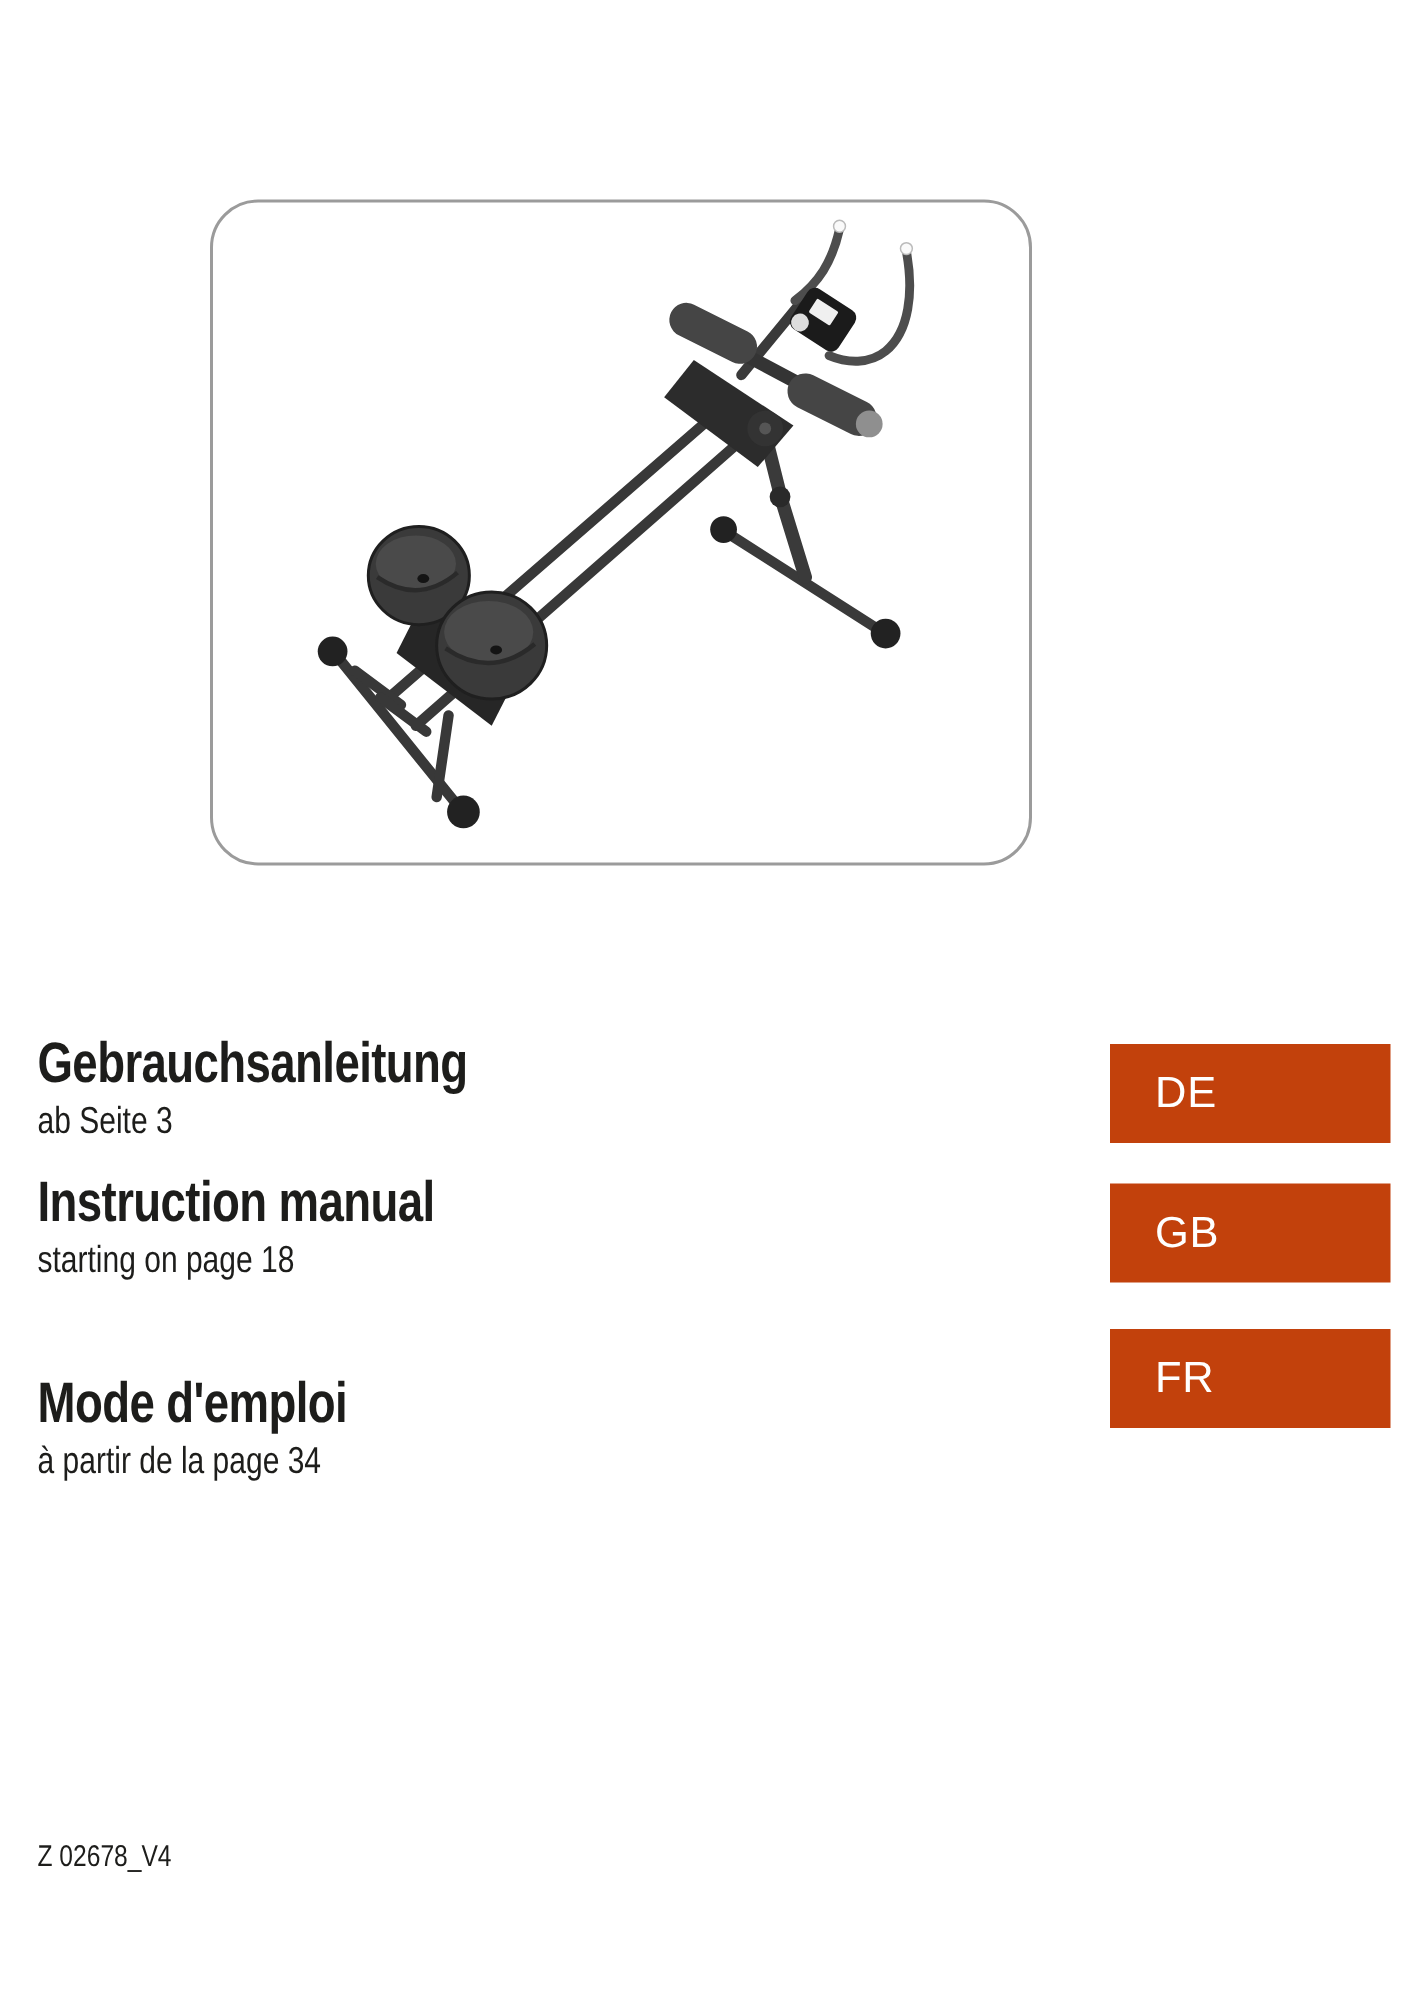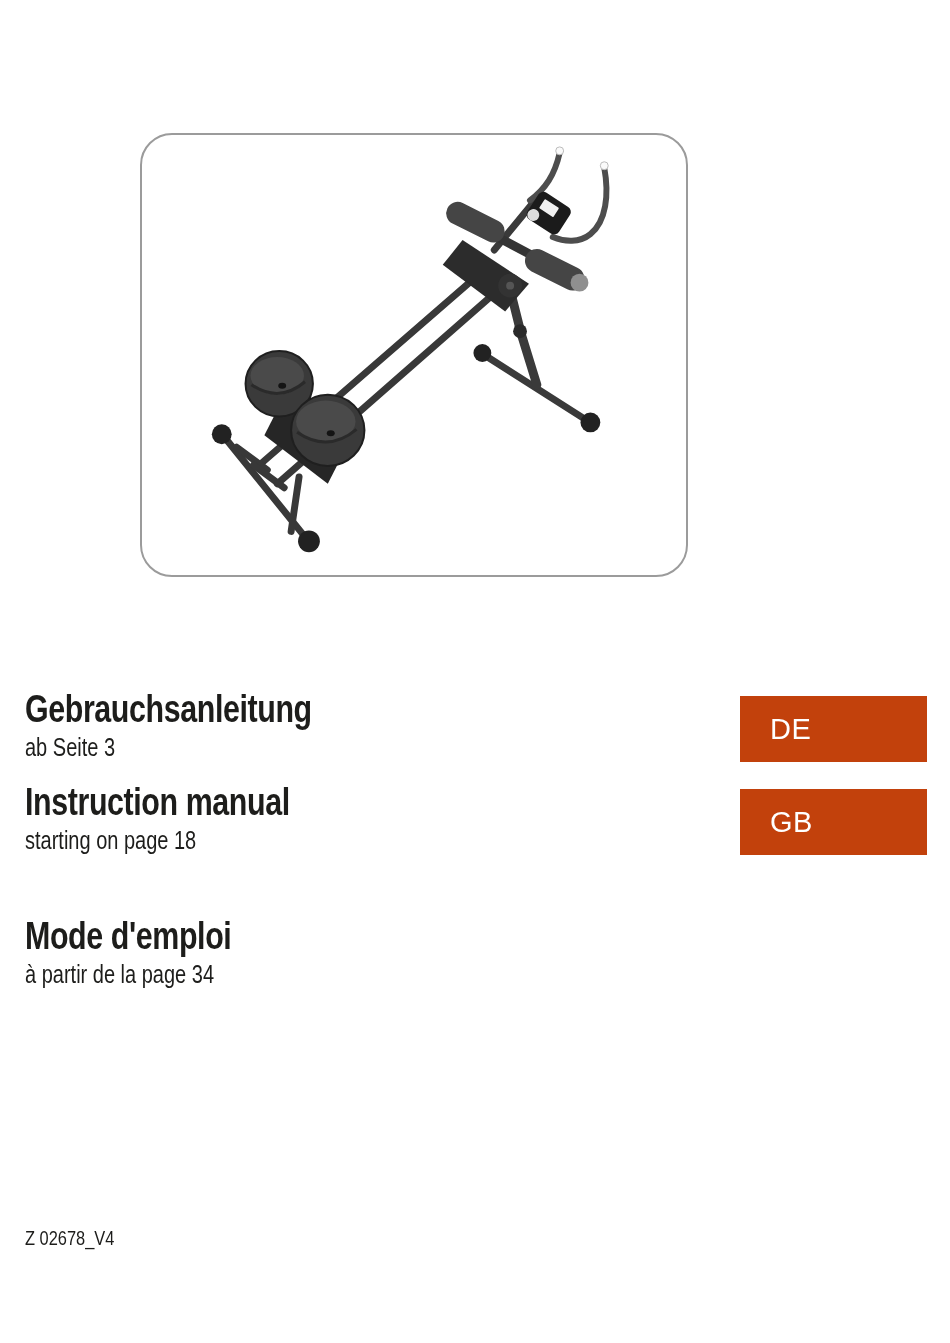--- a/index.html
+++ b/index.html
@@ -194,17 +194,20 @@
     <div class="lang-subtitle">starting on page 18</div>
   </div>
   <div class="lang-badge badge-2">
     <span>GB</span>
   </div>
 
   <div class="lang-section sec-3">
     <div class="lang-title">Mode d'emploi</div>
     <div class="lang-subtitle">à partir de la page 34</div>
   </div>
+  <div class="lang-badge badge-3">
+    <span>FR</span>
+  </div>
 
 
   <div class="doc-code">Z 02678_V4</div>
 
 </div>
 
 </body></html>

